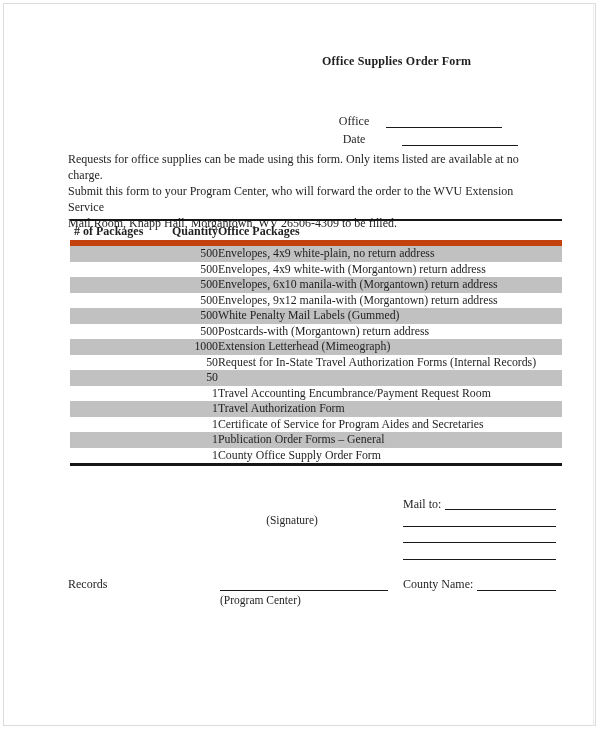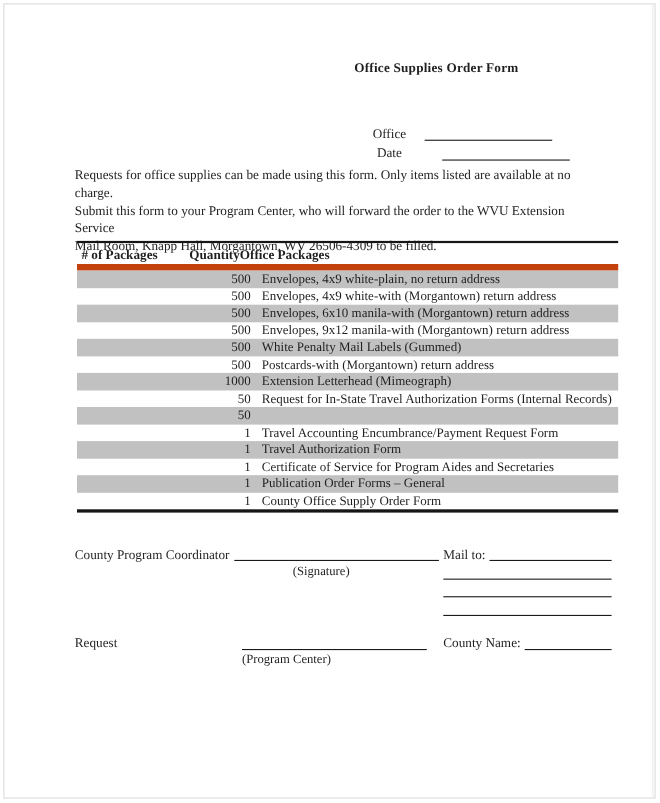--- a/index.html
+++ b/index.html
@@ -53,21 +53,21 @@
   .trow, .thead {
     display:grid;
     grid-template-columns:88px 60px 1fr;
   }
   .thead {
     height:18px; align-items:center;
     font-weight:bold; font-size:12px;
     border-bottom:6px solid #c2410c;
     padding-top:1px;
   }
-  .trow { height:15.5px; line-height:15.5px;gap:10px; }
+  .trow { height:15.5px; line-height:15.5px; }
   .trow.stripe { background:#c1c1c1; }
   .cell { overflow:hidden; white-space:nowrap; }
   .c1 { padding-left:4px; }
   .c2 { padding-left:2px;text-align:right; }
 
   .footer-label { position:absolute; font-size:12px; white-space:nowrap; }
   #coordinator-row {
     position:absolute; left:68px; top:497px; height:13px;
     display:flex; align-items:flex-end; font-size:12px;
   }
@@ -169,21 +169,21 @@
       <div class="cell c2">50</div>
       <div class="cell c3">Request for In-State Travel Authorization Forms (Internal Records)</div>
     </div>
     <div class="trow stripe">
       <div class="cell c1"></div>
       <div class="cell c2">50</div>
     </div>
     <div class="trow">
       <div class="cell c1"></div>
       <div class="cell c2">1</div>
-      <div class="cell c3">Travel Accounting Encumbrance/Payment Request Form</div>
+      <div class="cell c3">Travel Accounting Encumbrance/Payment Request Room</div>
     </div>
     <div class="trow stripe">
       <div class="cell c1"></div>
       <div class="cell c2">1</div>
       <div class="cell c3">Travel Authorization Form</div>
     </div>
     <div class="trow">
       <div class="cell c1"></div>
       <div class="cell c2">1</div>
       <div class="cell c3">Certificate of Service for Program Aides and Secretaries</div>
@@ -193,37 +193,33 @@
       <div class="cell c2">1</div>
       <div class="cell c3">Publication Order Forms – General</div>
     </div>
     <div class="trow">
       <div class="cell c1"></div>
       <div class="cell c2">1</div>
       <div class="cell c3">County Office Supply Order Form</div>
     </div>
   </div>
 
-  <div id="coordinator-row">
-    <span class="lbl">County Program Coordinator</span>
-    <span class="fill-line"></span>
-  </div>
   <div id="signature-caption">(Signature)</div>
 
   <div id="mailto-block">
     <div id="mailto-row">
       <span class="lbl">Mail to:</span>
       <span class="fill-line"></span>
     </div>
     <div class="mail-line"></div>
     <div class="mail-line"></div>
     <div class="mail-line"></div>
   </div>
 
-  <div class="footer-label" id="approved-label">Request</div>
+  <div class="footer-label" id="approved-label">Records</div>
   <div id="approved-line"></div>
   <div id="program-center-caption">(Program Center)</div>
 
   <div id="county-name-row">
     <span class="lbl">County Name:</span>
     <span class="fill-line"></span>
   </div>
 </div>
 
 </body></html>

